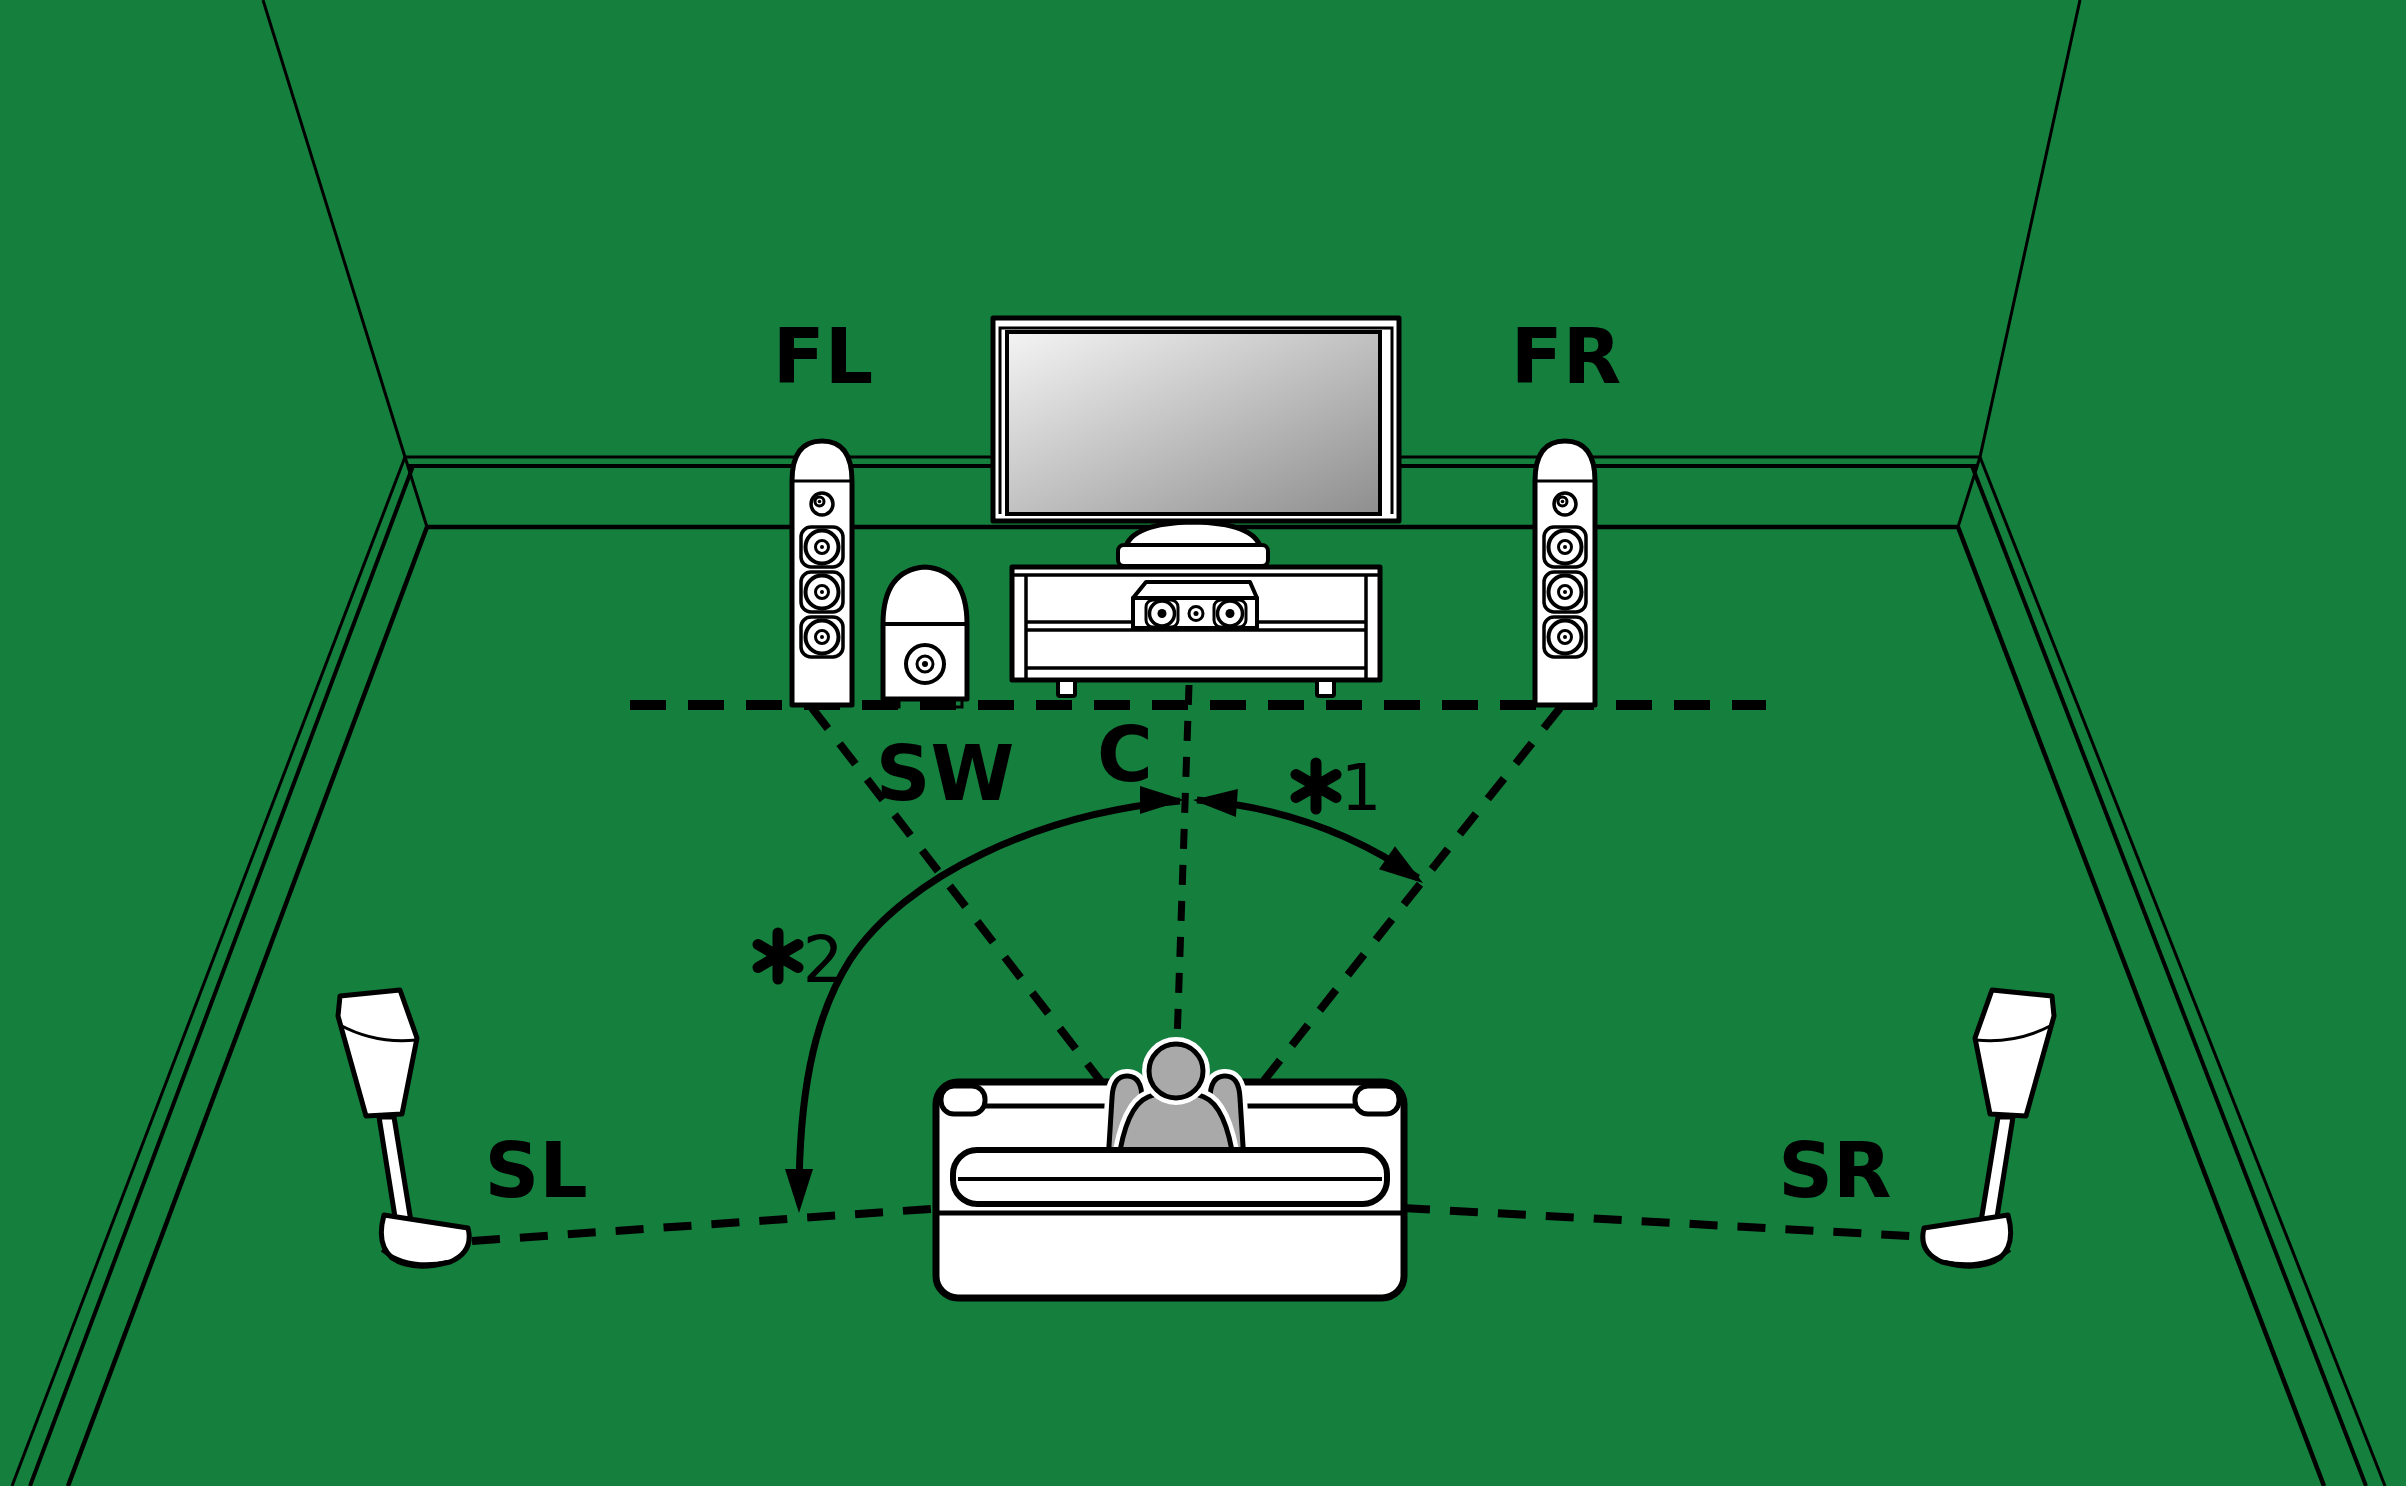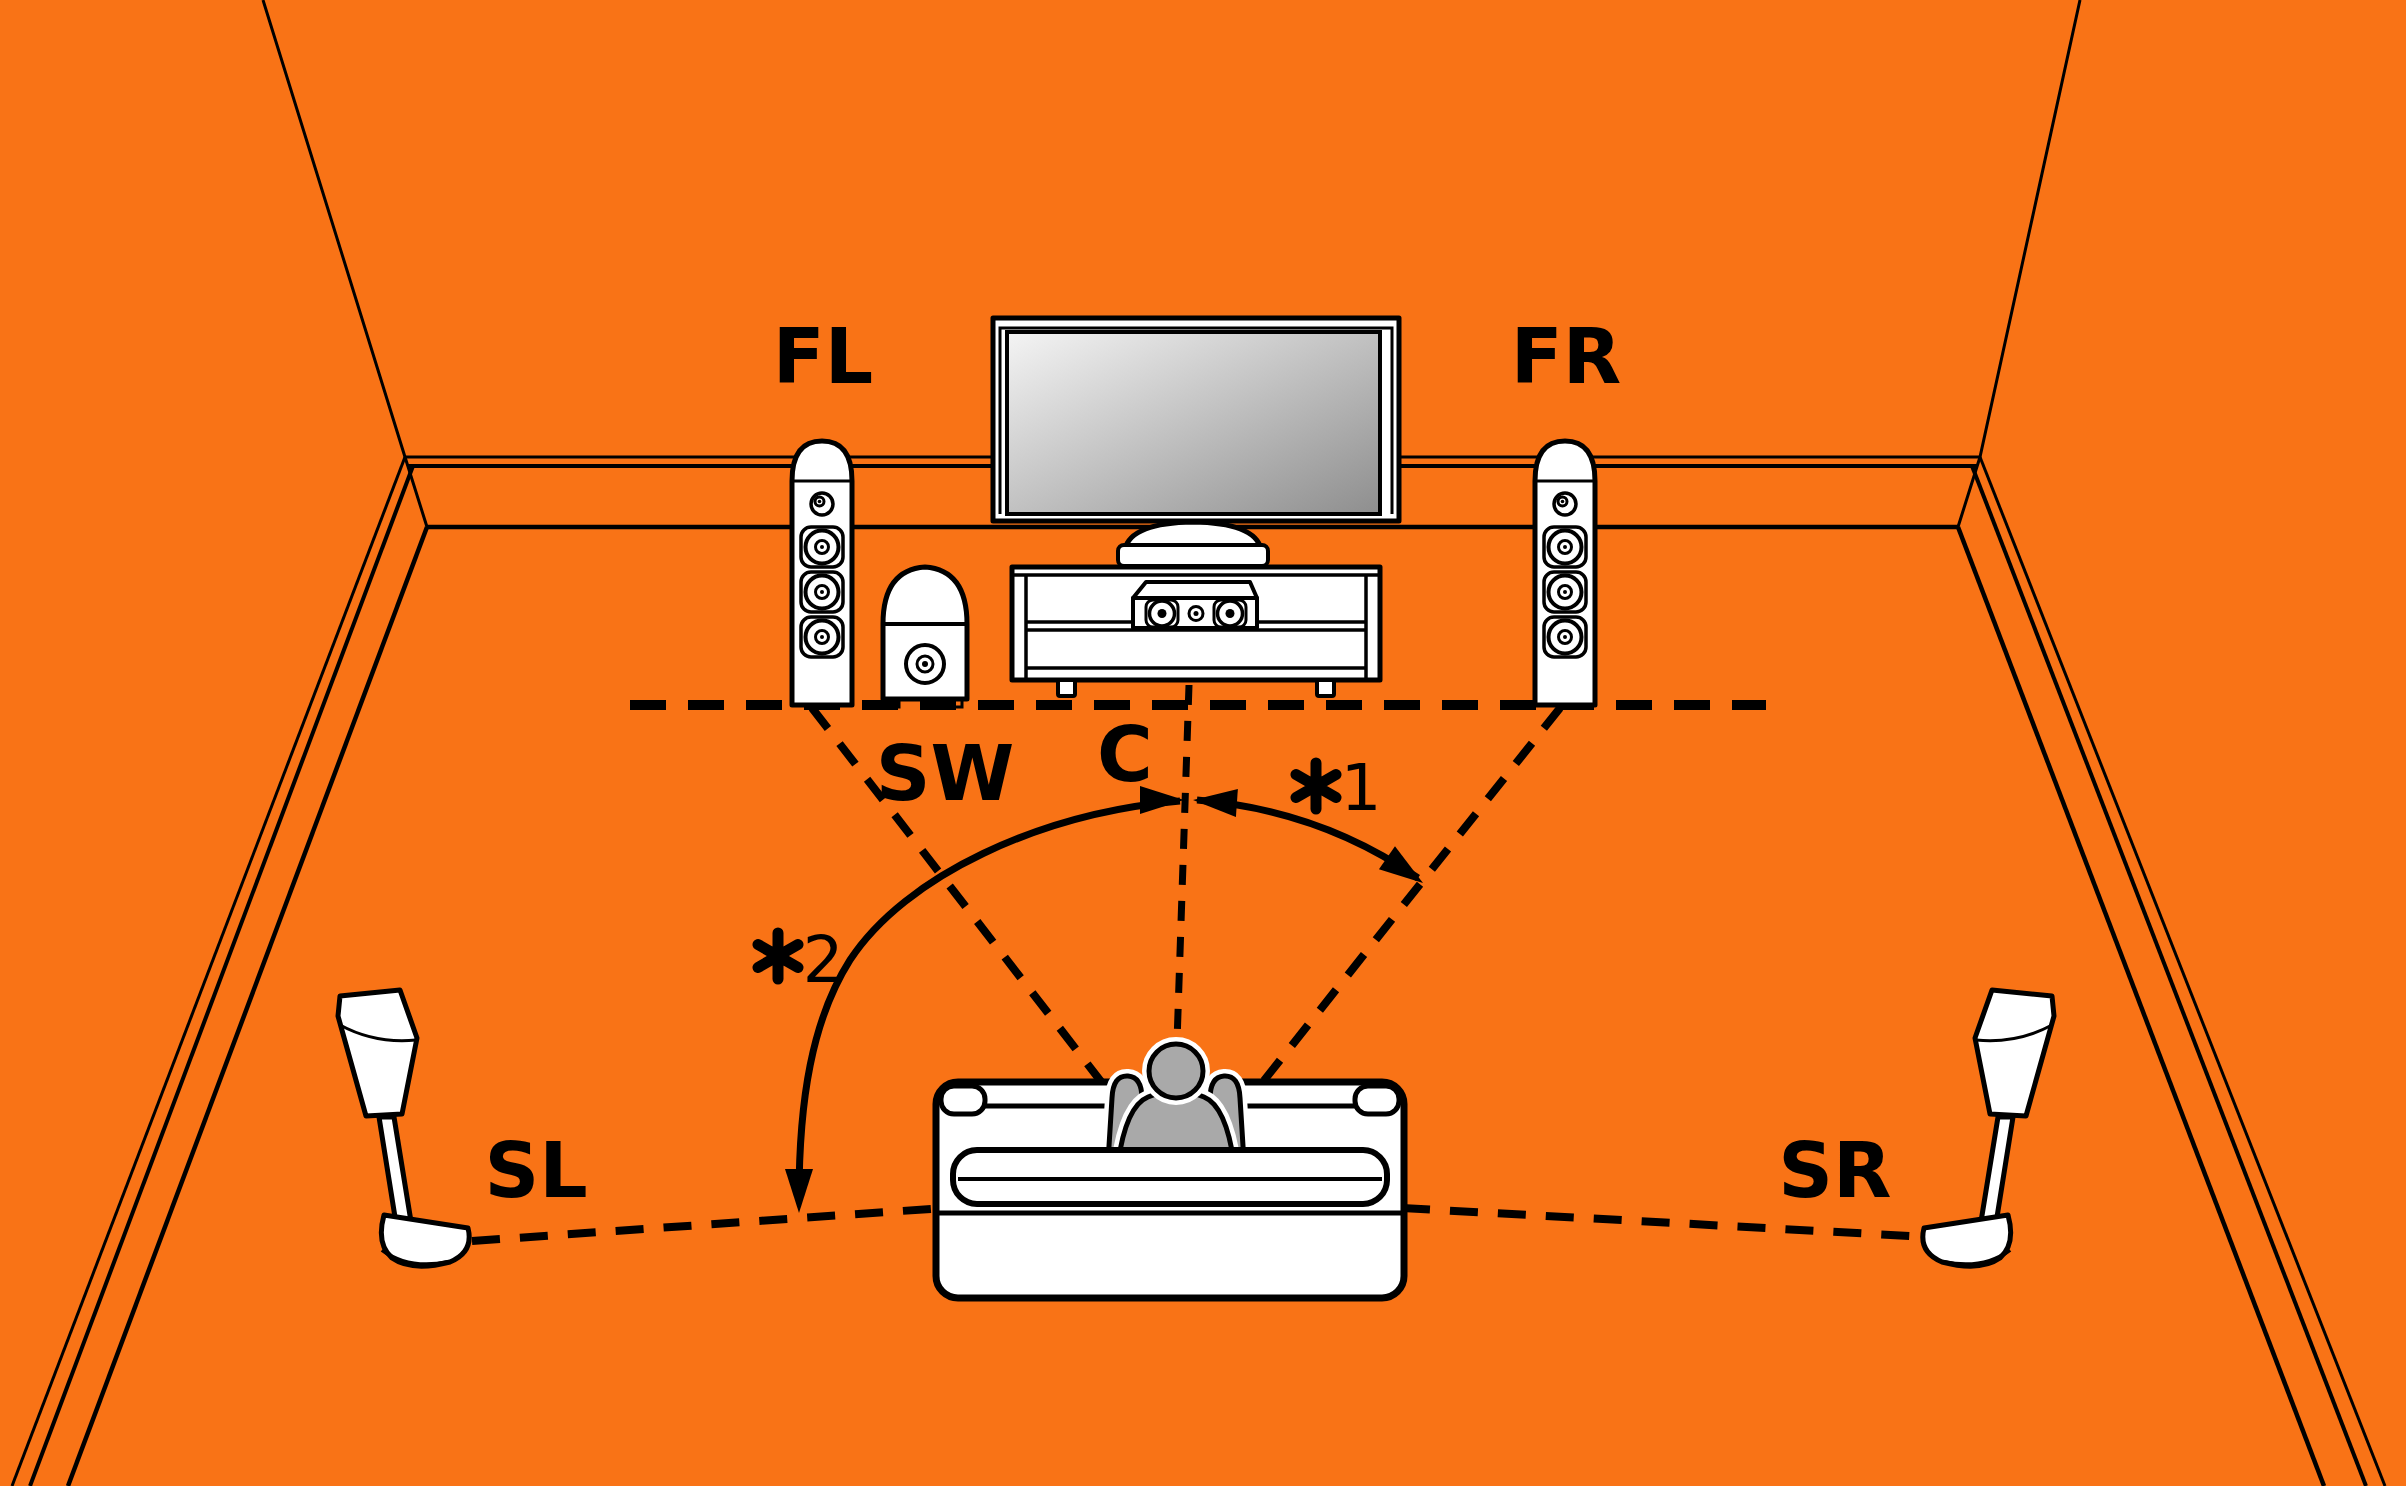--- a/index.html
+++ b/index.html
@@ -1,16 +1,16 @@
 <!DOCTYPE html>
 <html><head>
 <meta charset="utf-8">
 <style>
   html,body { margin:0; padding:0; background:#fff; }
-  .stage { position:relative; width:2406px; height:1486px; background:#f97316; overflow:hidden; }
+  .stage { position:relative; width:2406px; height:1486px; background:#15803d; overflow:hidden; }
   svg { display:block; }
   text { font-family:"DejaVu Sans","Liberation Sans",sans-serif; fill:#000; }
   .lbl { font-size:76px; font-weight:bold; text-anchor:middle; }
   .lbl-num { font-size:64px; font-weight:normal; text-anchor:middle; }
   .thin  { stroke:#000; stroke-width:3;   fill:none; }
   .mid   { stroke:#000; stroke-width:4;   fill:none; }
   .mid2  { stroke:#000; stroke-width:4.5; fill:none; }
   .shape { fill:#fff; stroke:#000; stroke-width:5; stroke-linejoin:round; }
   .shape4{ fill:#fff; stroke:#000; stroke-width:4; stroke-linejoin:round; }
   .det   { fill:none; stroke:#000; stroke-width:3.5; }

